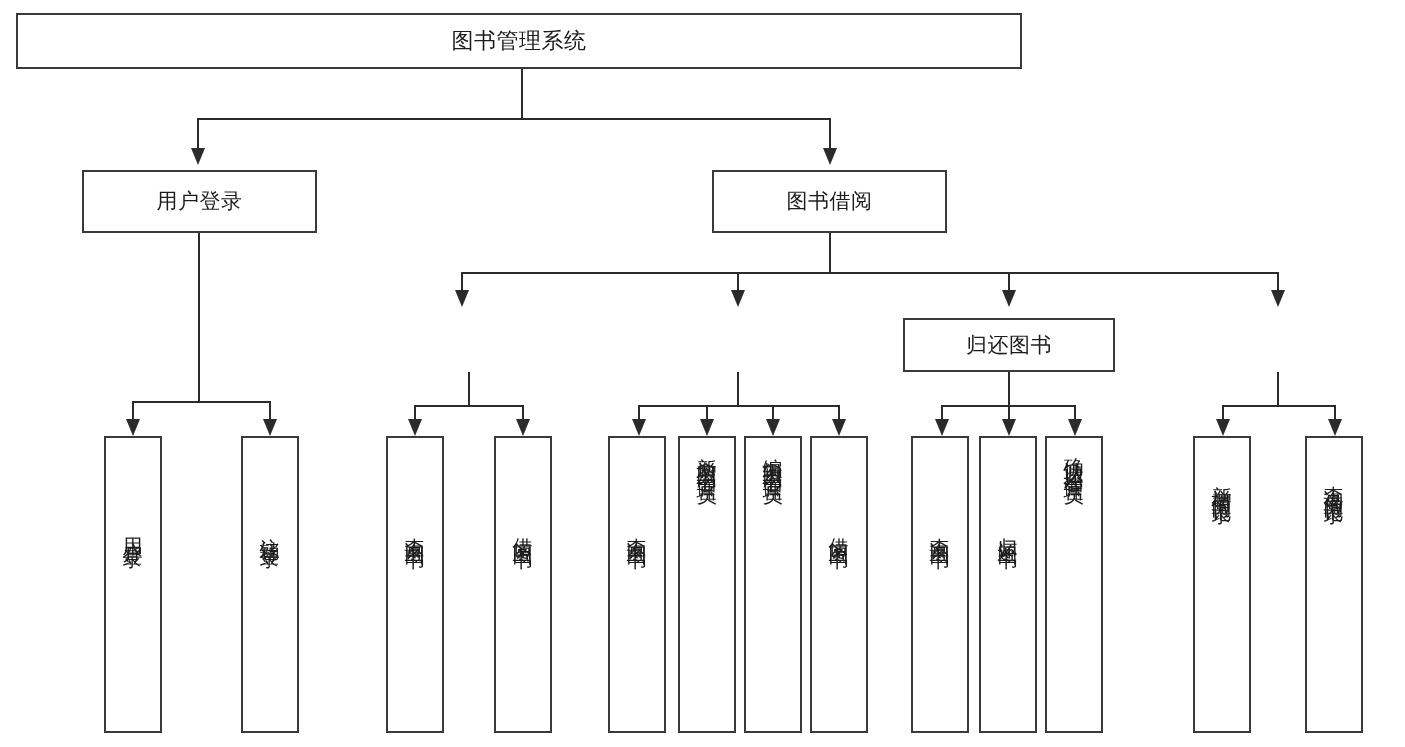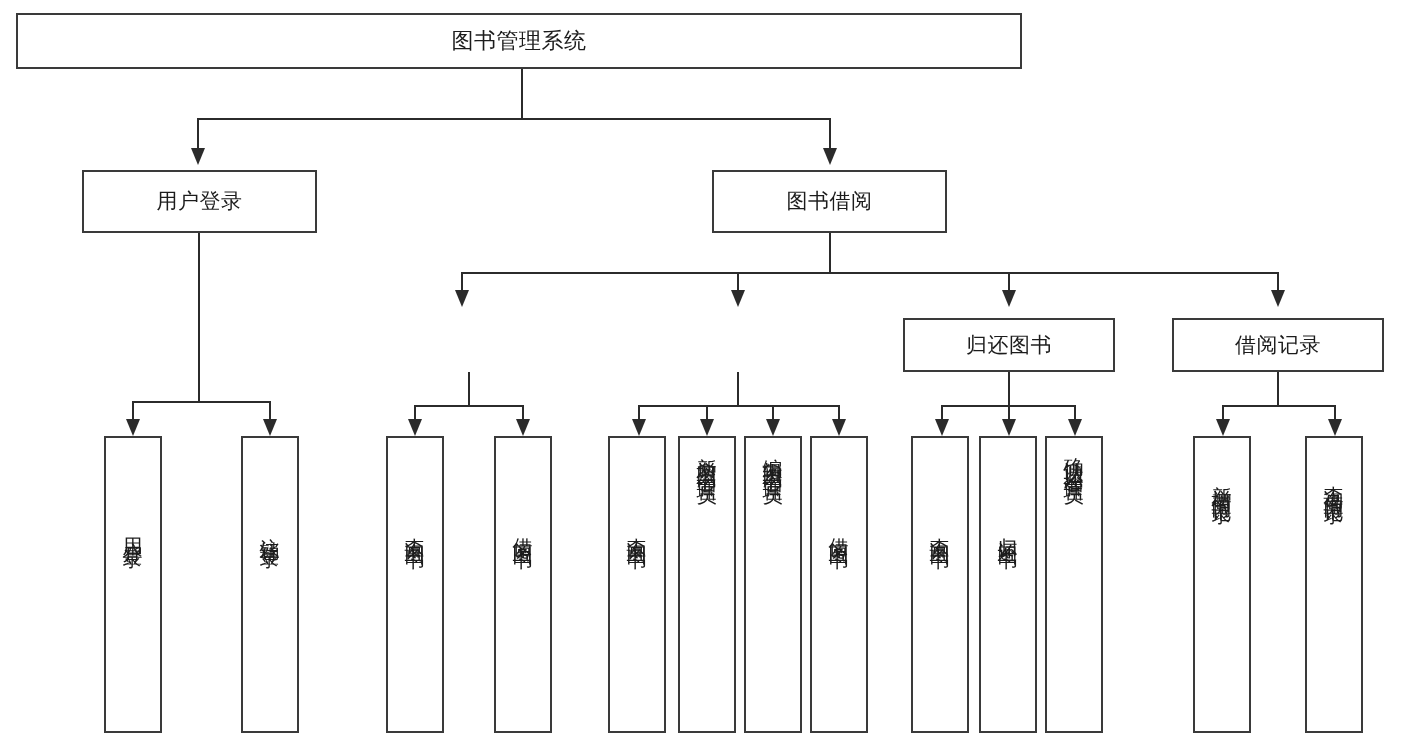--- a/index.html
+++ b/index.html
@@ -122,23 +122,20 @@
   <div class="conn vline" style="left:1008px; top:272px; height:18px;"></div>
   <div class="conn vline" style="left:1277px; top:272px; height:18px;"></div>
   <div class="arrow" style="left:455px; top:290px;"></div>
   <div class="arrow" style="left:731px; top:290px;"></div>
   <div class="arrow" style="left:1002px; top:290px;"></div>
   <div class="arrow" style="left:1271px; top:290px;"></div>
 
   <div class="node" style="left:903px; top:318px; width:212px; height:54px;">
     <span class="label">归还图书</span>
   </div>
-  <div class="node" style="left:1172px; top:318px; width:212px; height:54px;">
-    <span class="label">借阅记录</span>
-  </div>
 
   <div class="conn vline" style="left:468px; top:372px; height:33px;"></div>
   <div class="conn hline" style="left:414px; top:405px; width:110px;"></div>
   <div class="conn vline" style="left:414px; top:405px; height:14px;"></div>
   <div class="conn vline" style="left:522px; top:405px; height:14px;"></div>
   <div class="arrow" style="left:408px; top:419px;"></div>
   <div class="arrow" style="left:516px; top:419px;"></div>
 
   <div class="conn vline" style="left:737px; top:372px; height:33px;"></div>
   <div class="conn hline" style="left:638px; top:405px; width:200px;"></div>

